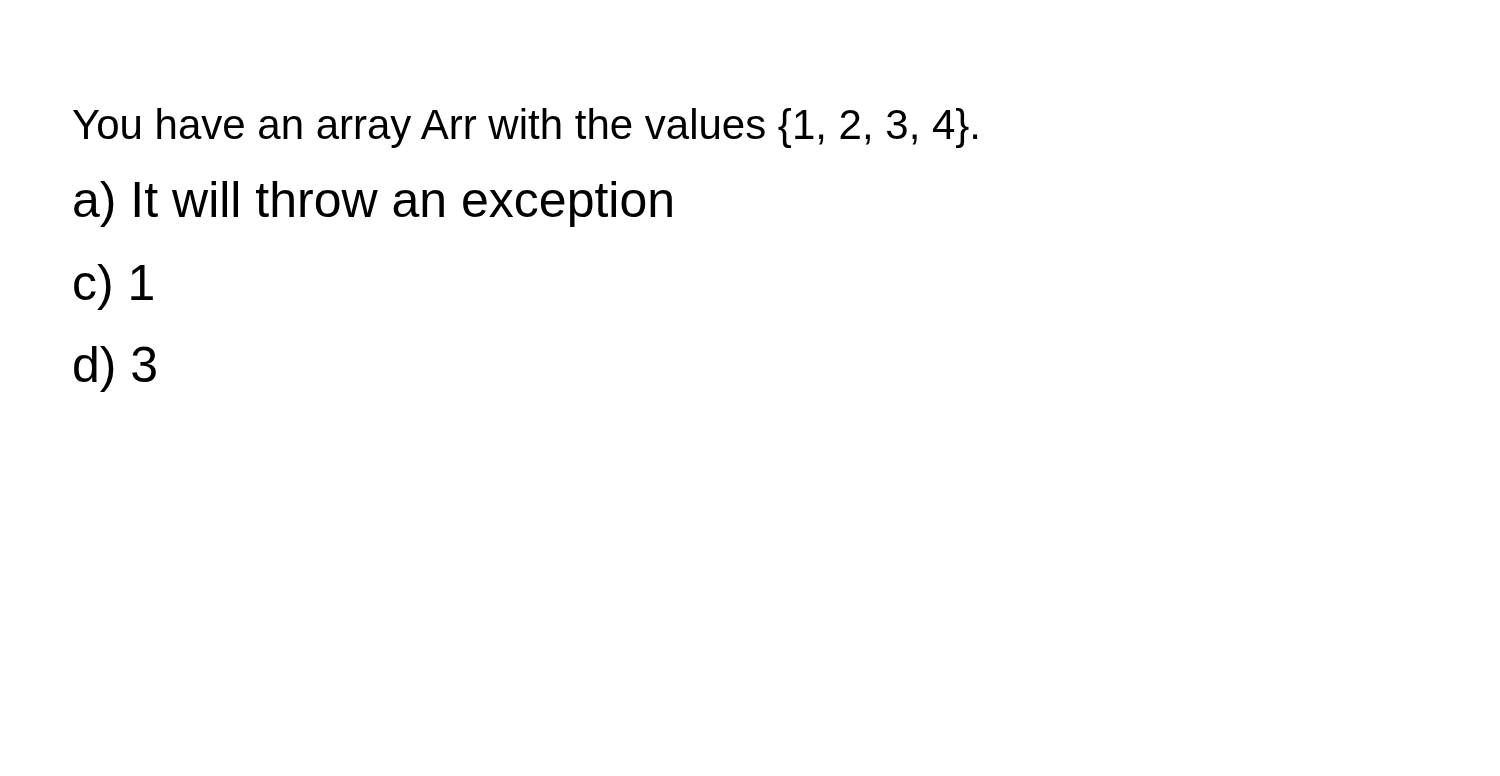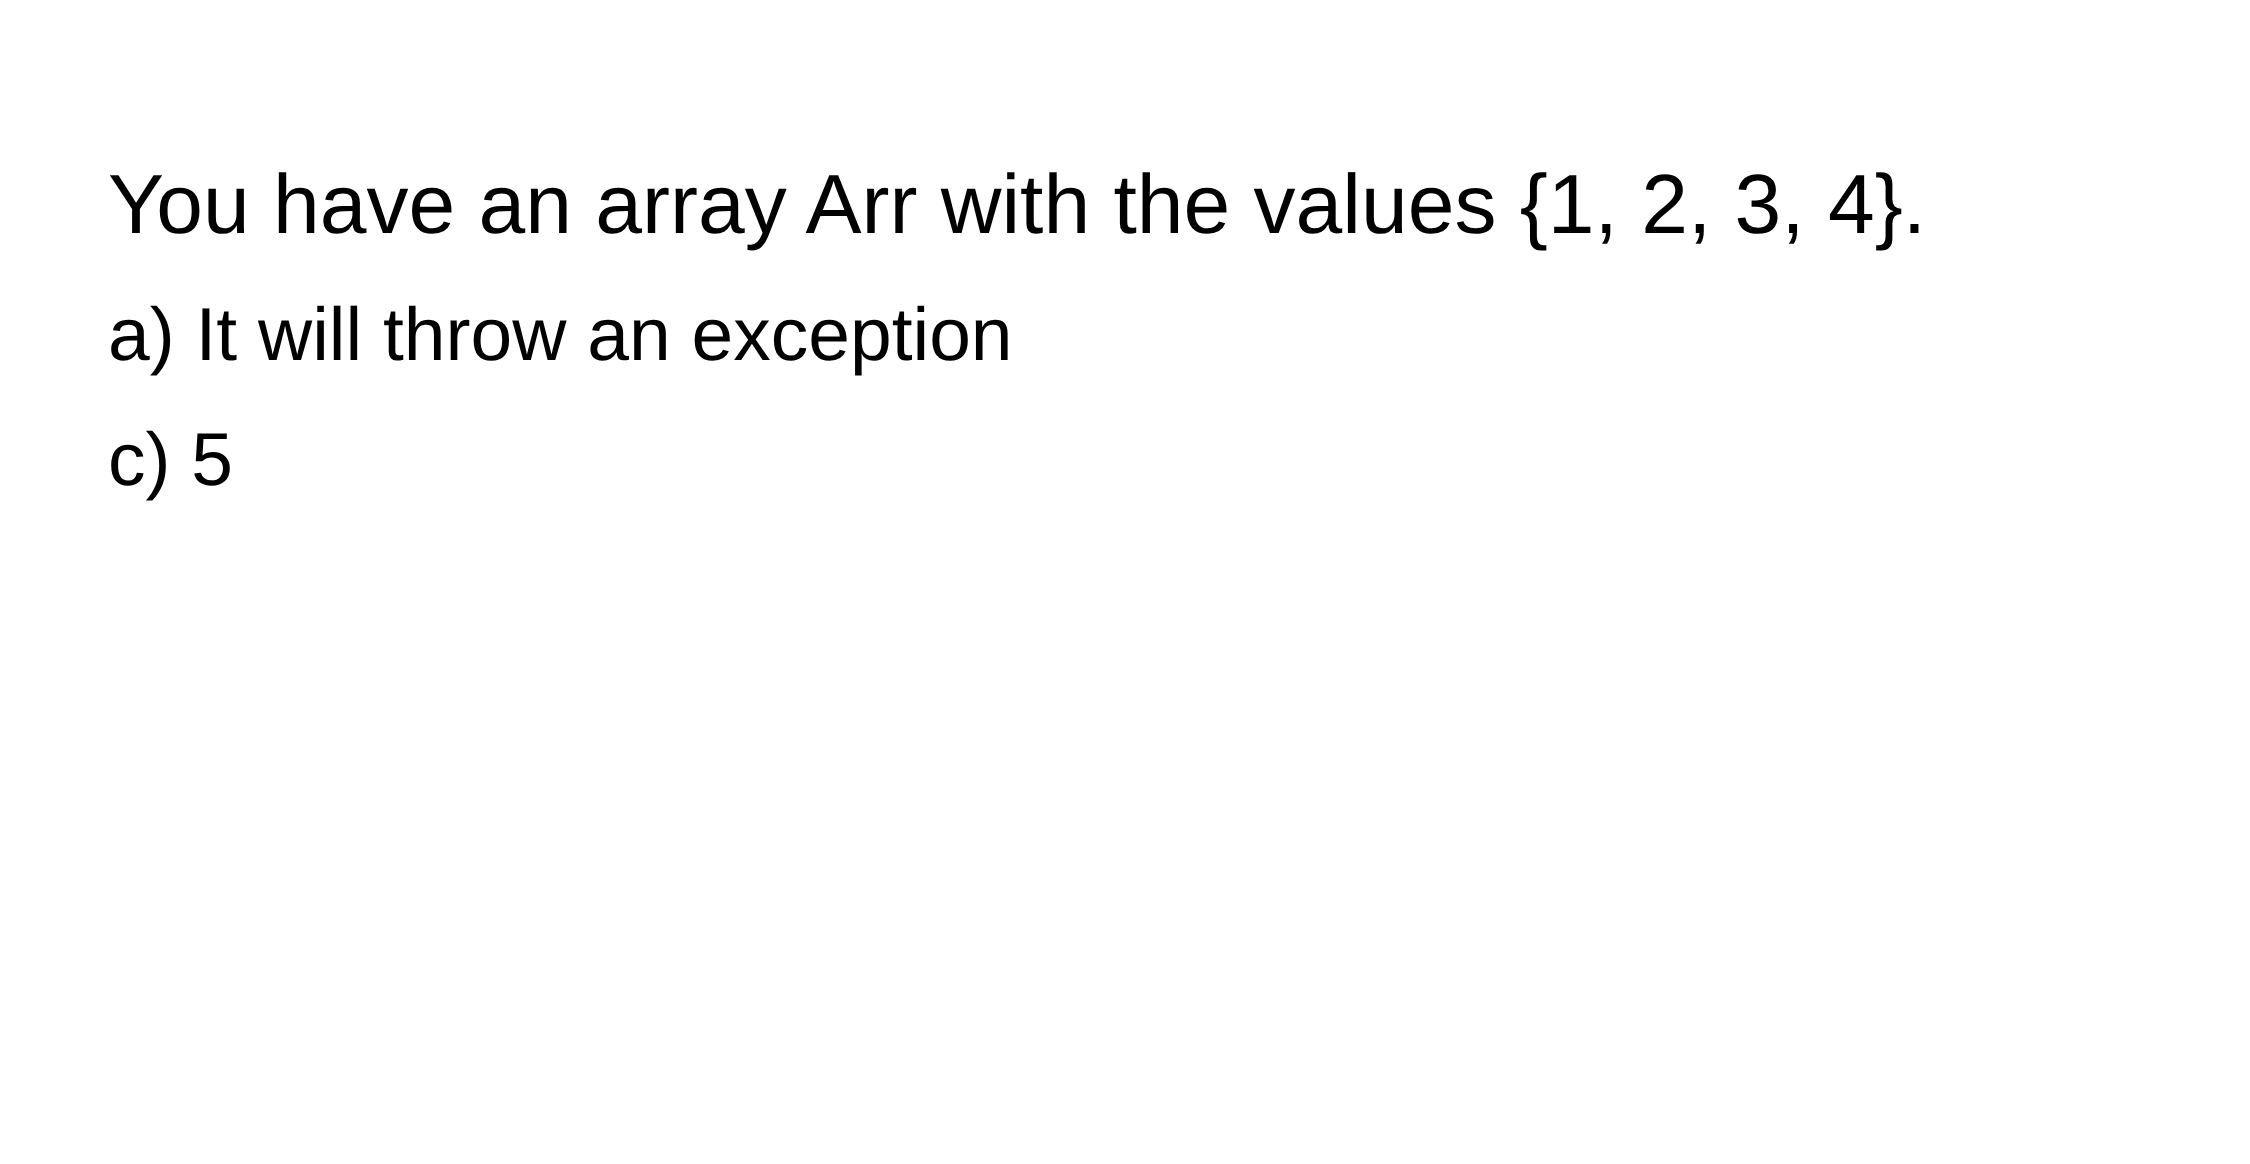--- a/index.html
+++ b/index.html
@@ -9,33 +9,34 @@
     }
     body {
       width: 1500px;
       height: 776px;
       background: #ffffff;
       font-family: -apple-system, BlinkMacSystemFont, "Segoe UI", Helvetica, Arial, sans-serif;
       color: #000000;
       padding: 90px 72px;
     }
     .question-text {
-      font-size: 56px;
+      font-size: 42px;
       line-height: 1.65;
       font-weight: 400;
     }
     .line {
       margin-bottom: 0px;
     }
     .option {
       font-size: 50px;
       line-height: 1.65;
       font-weight: 400;
     }
   </style>
 </head>
 <body>
 
 <div>
   <div class="question-text line">You have an array Arr with the values {1, 2, 3, 4}.</div>
   <div class="option">a) It will throw an exception</div>
-  <div class="option">c) 5</div>
+  <div class="option">c) 1</div>
+  <div class="option">d) 3</div>
 </div>
 
 </body></html>

